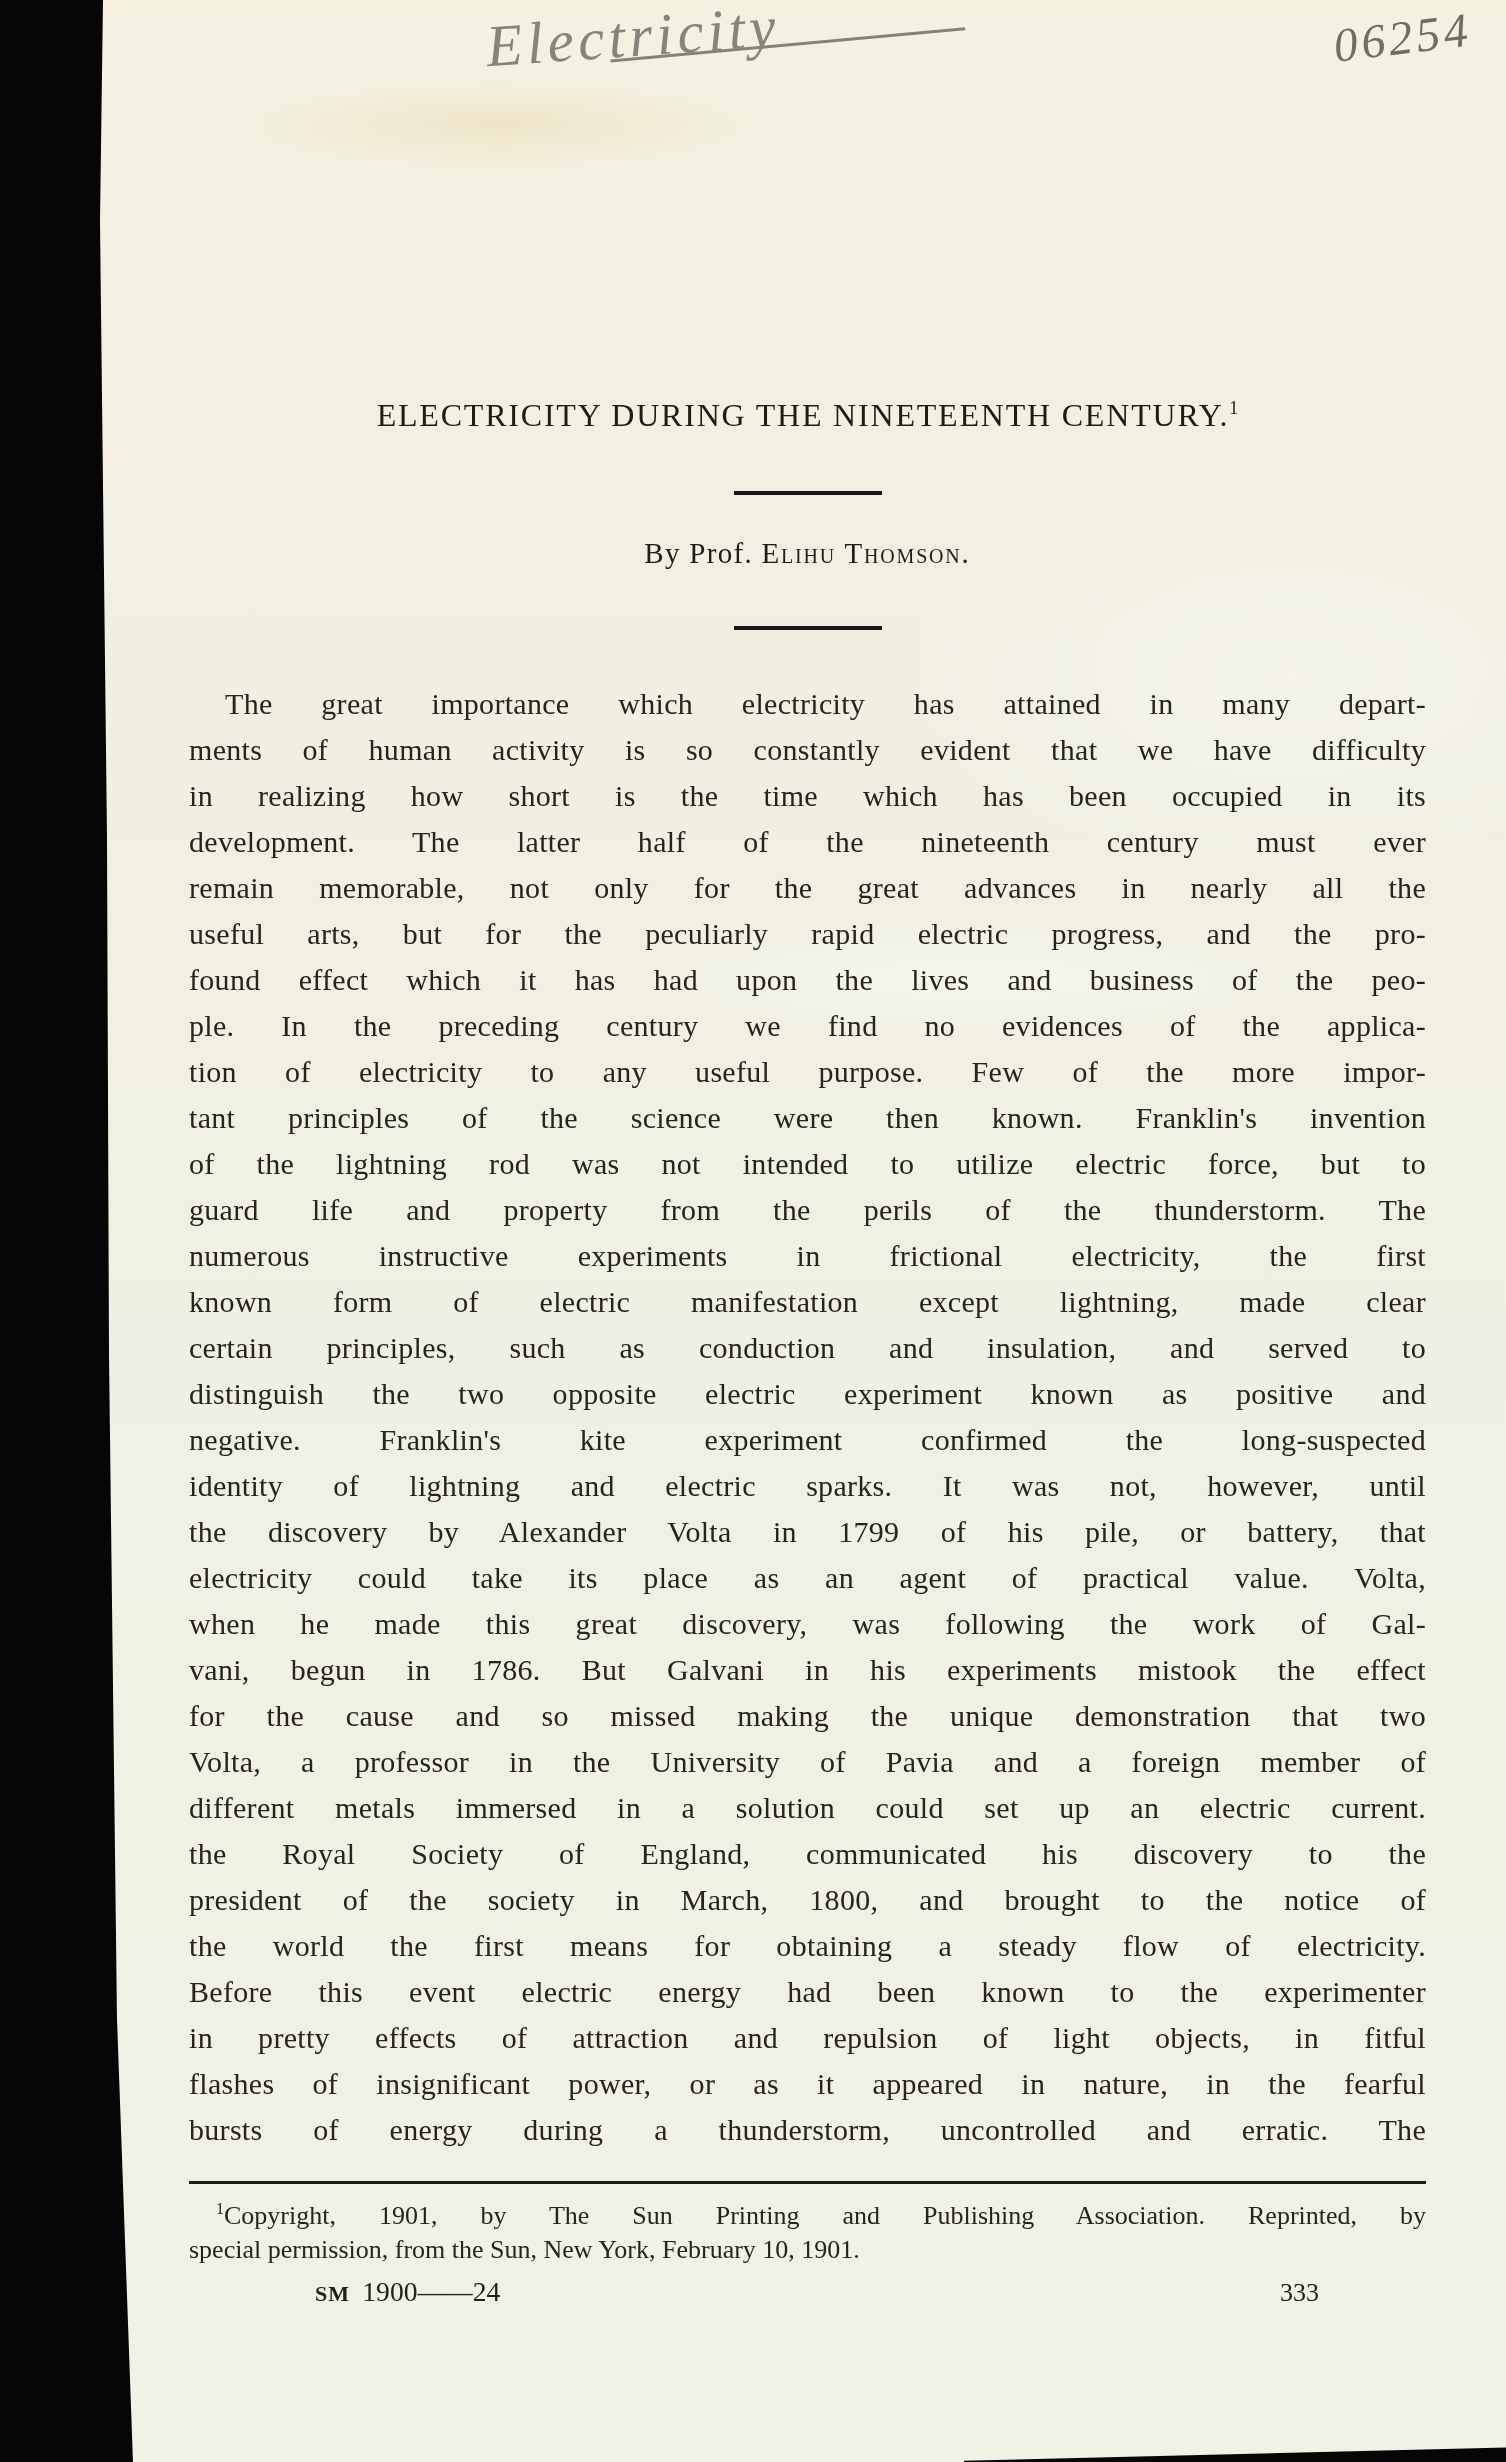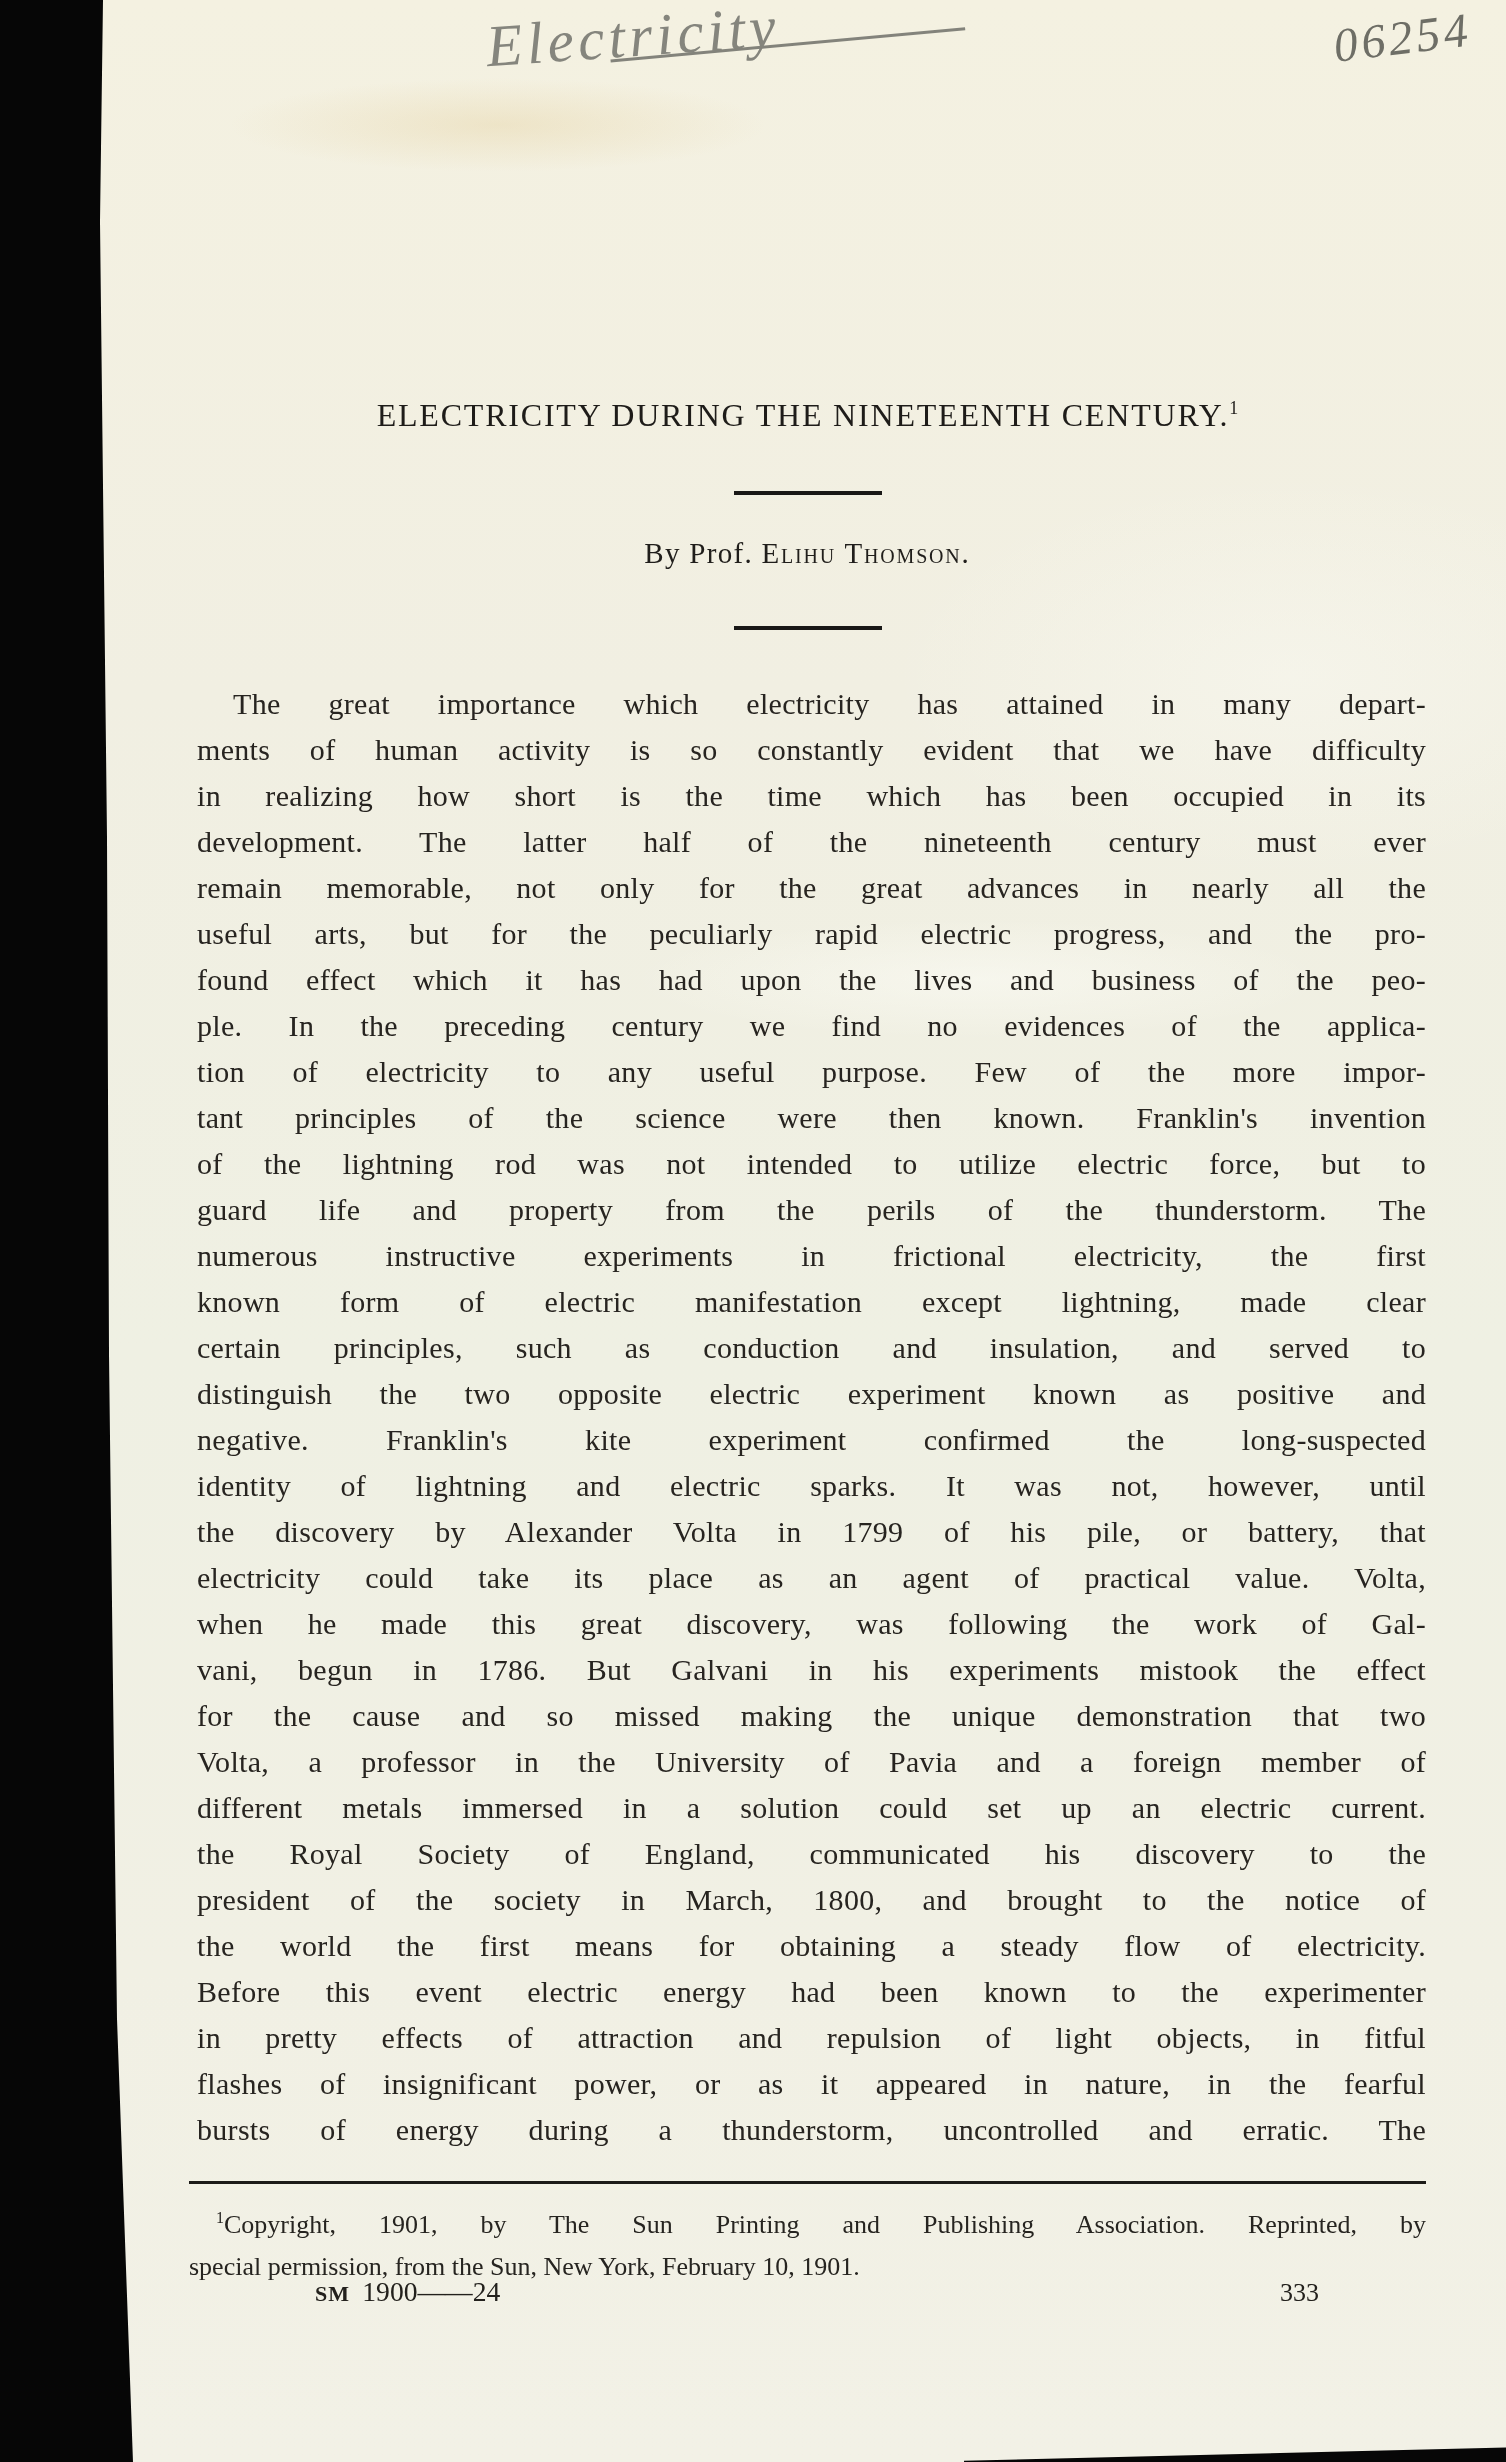--- a/index.html
+++ b/index.html
@@ -59,29 +59,29 @@
   .byline{
     position:absolute;left:0;top:537px;width:100%;
     text-align:center;font-size:29px;letter-spacing:1.3px;color:#201e1b;
     white-space:nowrap;
   }
   .byline .name{font-variant:small-caps;letter-spacing:1.8px;}
   .body-text{position:absolute;left:0;top:681px;width:100%;}
   .body-line{
     font-size:30px;line-height:46px;letter-spacing:0.3px;
     text-align:justify;text-align-last:justify;
-    white-space:normal;color:#272420;margin-left:8px;
+    white-space:normal;color:#272420;
   }
   .body-line:first-child{text-indent:36px;}
   .foot-rule{
     position:absolute;left:0;top:2181px;width:100%;height:3.1px;background:#1c1b18;
   }
   .footnote{position:absolute;left:0;top:2195px;width:100%;color:#262420;}
   .footnote .fn-line1{
-    font-size:26px;line-height:45px;
+    font-size:26px;line-height:28px;
     text-align:justify;text-align-last:justify;text-indent:27px;
   }
   .footnote .fn-line1 sup{font-size:16px;}
   .footnote .fn-line2{font-size:26px;line-height:40px;}
   .footer-row{
     position:absolute;left:0;top:2276px;width:100%;height:43px;color:#23211d;
   }
   .signature{
     position:absolute;left:126px;top:0;font-size:27.6px;white-space:nowrap;
   }

